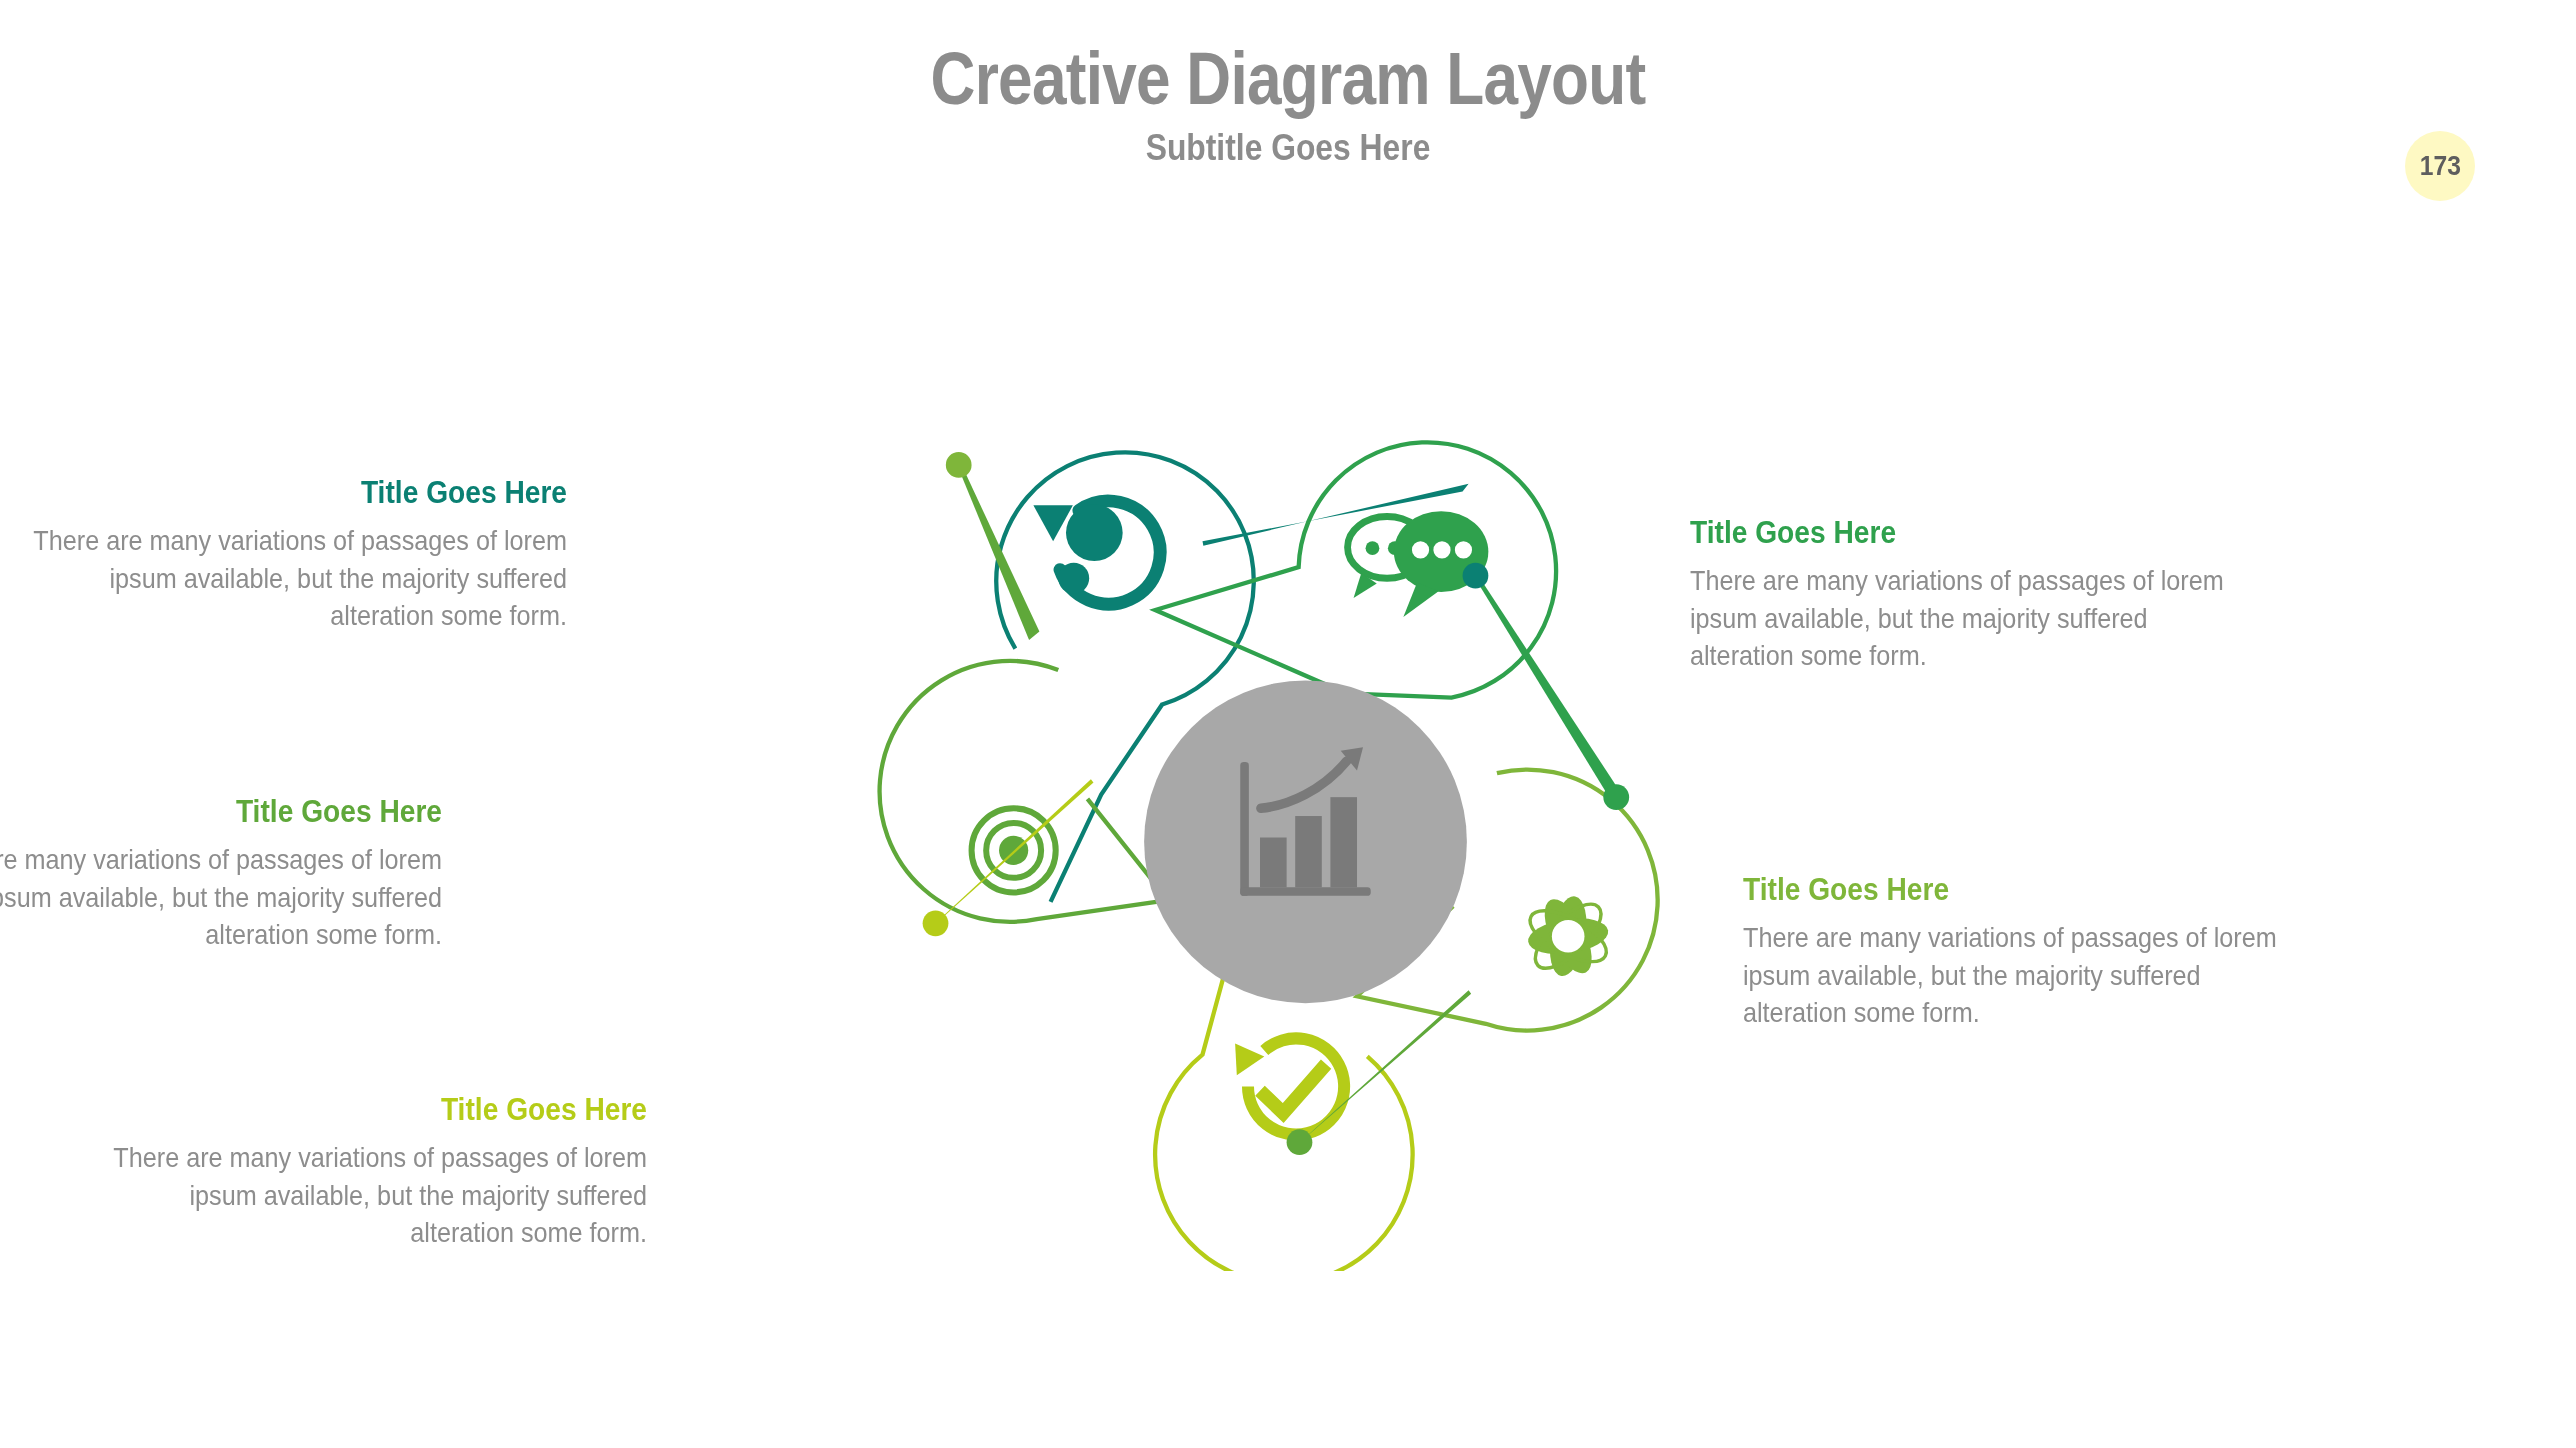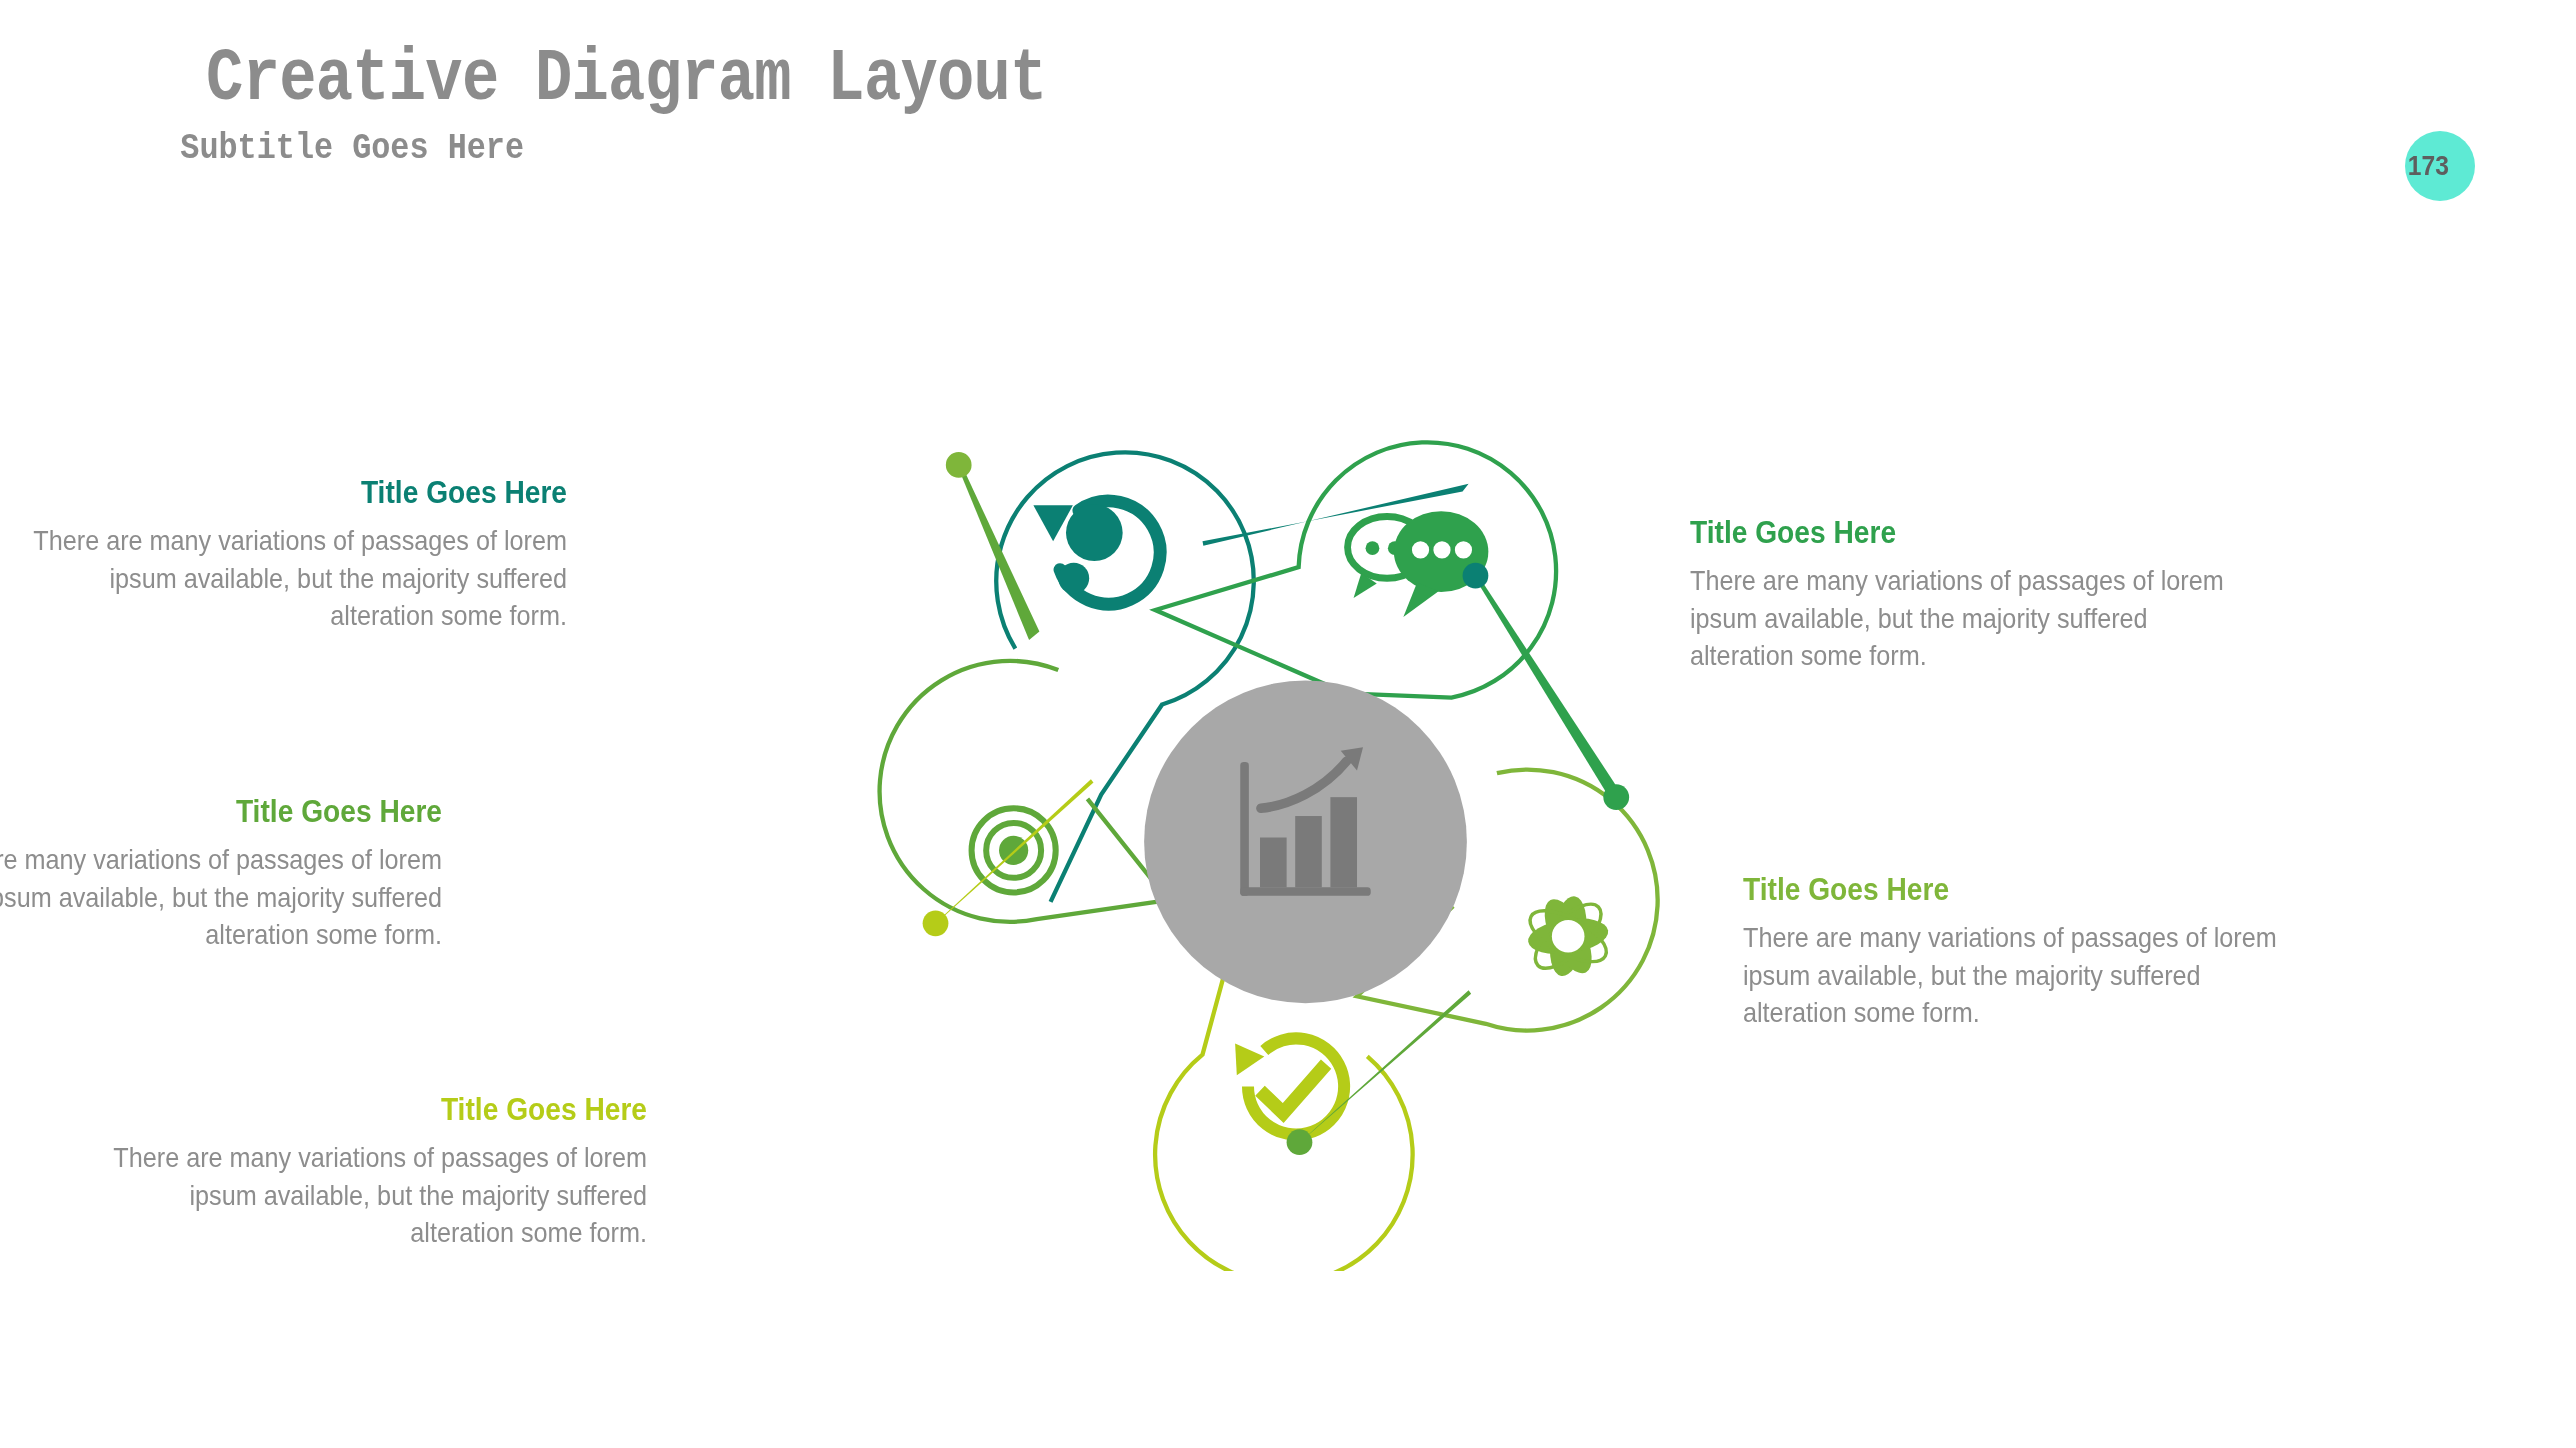--- a/index.html
+++ b/index.html
@@ -3,38 +3,38 @@
 <meta charset="utf-8">
 <style>
   html,body{margin:0;padding:0;background:#ffffff;}
   body{
     width:2576px;height:1449px;position:relative;overflow:hidden;
     font-family:"Liberation Sans","DejaVu Sans",sans-serif;
   }
   .slide{position:absolute;inset:0;background:#fff;}
 
   
-  .header{position:absolute;left:0;top:0;width:2576px;font-family:Liberation Mono, monospace;}
+  .header{position:absolute;left:0;top:0;width:2576px;text-align:center;}
   .title{
     margin:0;padding-top:41px;
     font-size:74px;font-weight:bold;letter-spacing:-0.9px;
     color:#8c8c8c;line-height:1.04;
     transform:scaleX(.84);transform-origin:center top;
   }
   .subtitle{
     margin:0;padding-top:8.6px;
     font-size:37px;font-weight:bold;color:#8c8c8c;
     transform:scaleX(.86);transform-origin:center top;
   }
 
   
   .page-badge{
     position:absolute;left:2405px;top:131px;
     width:70px;height:70px;border-radius:50%;
-    background:#5eead4;display:flex;align-items:center;
+    background:#fef9c3;display:flex;align-items:center;justify-content:center;
   }
   .page-badge span{
     font-size:28px;font-weight:bold;color:#5e5e5e;
     transform:scaleX(.88);display:block;
   }
 
   
   .diagram{position:absolute;left:876px;top:404px;width:859px;height:867px;}
 
   

